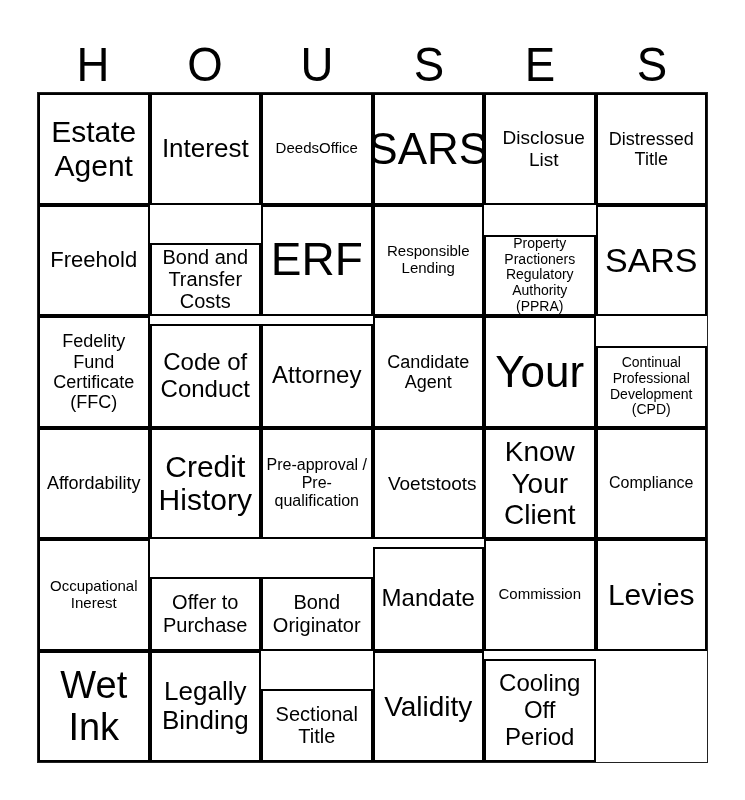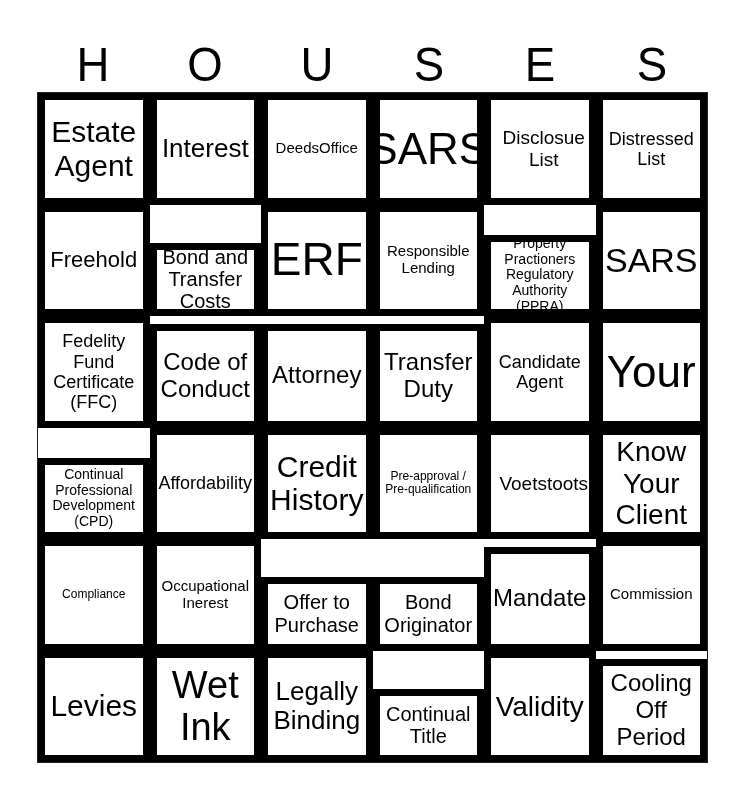--- a/index.html
+++ b/index.html
@@ -5,27 +5,27 @@
   html, body { margin: 0; padding: 0; background: #ffffff; }
   body { width: 745px; height: 800px; position: relative; overflow: hidden;
          font-family: "Liberation Sans", sans-serif; color: #000; }
   .header { position: absolute; left: 37px; top: 38px; width: 671px; height: 54px;
             display: grid; grid-template-columns: repeat(6, 1fr); }
   .hletter { display: flex; align-items: center; justify-content: center;
              font-size: 48px; line-height: 1; transform: scaleX(0.95); }
   .board { position: absolute; left: 37px; top: 92px; width: 671px; height: 671px;
            display: grid; grid-template-columns: repeat(6, 1fr); grid-template-rows: repeat(6, 1fr);
            border: 1px solid #222; box-sizing: border-box; }
-  .cell { border: 7px solid #000000; box-sizing: border-box; display: flex;
+  .cell { border: 2px solid #000000; box-sizing: border-box; display: flex;
           align-items: center; justify-content: center; text-align: center;
           padding: 2px; overflow: hidden; }
   .cell span { display: block; line-height: 1.12; }
   .s14 { font-size: 14px; line-height: 1.4 !important; margin-top: 30px; }
   .s15 { font-size: 15px; }
-  .s16 { font-size: 12px; }
+  .s16 { font-size: 16px; }
   .s18 { font-size: 18px; }
   .s19 { font-size: 19px; padding-left: 10px; }
   .s20 { font-size: 20px; margin-top: 38px; }
   .s22 { font-size: 22px; }
   .s24 { font-size: 24px; margin-top: 8px; }
   .s26 { font-size: 26px; }
   .s28 { font-size: 28px; }
   .s30 { font-size: 30px; }
   .s34 { font-size: 34px; }
   .s38 { font-size: 38px; }
@@ -55,21 +55,21 @@
   <div class="cell s15">
       <span>DeedsOffice</span>
     </div>
   <div class="cell s44">
       <span>SARS</span>
     </div>
   <div class="cell s19">
       <span>Disclosue List</span>
     </div>
   <div class="cell s18">
-      <span>Distressed List</span>
+      <span>Distressed Title</span>
     </div>
 
   <div class="cell s22">
       <span>Freehold</span>
     </div>
   <div class="cell s20">
       <span>Bond and Transfer Costs</span>
     </div>
   <div class="cell s46">
       <span>ERF</span>
@@ -85,23 +85,20 @@
     </div>
 
   <div class="cell s18">
       <span>Fedelity Fund Certificate (FFC)</span>
     </div>
   <div class="cell s24">
       <span>Code of Conduct</span>
     </div>
   <div class="cell s24">
       <span>Attorney</span>
-    </div>
-  <div class="cell s24">
-      <span>Transfer Duty</span>
     </div>
   <div class="cell s18">
       <span>Candidate Agent</span>
     </div>
   <div class="cell s44">
       <span>Your</span>
     </div>
 
   <div class="cell s14">
       <span>Continual Professional Development (CPD)</span>
@@ -144,21 +141,21 @@
   <div class="cell s30">
       <span>Levies</span>
     </div>
   <div class="cell s38">
       <span>Wet Ink</span>
     </div>
   <div class="cell s26">
       <span>Legally Binding</span>
     </div>
   <div class="cell s20">
-      <span>Continual Title</span>
+      <span>Sectional Title</span>
     </div>
   <div class="cell s28">
       <span>Validity</span>
     </div>
   <div class="cell s24">
       <span>Cooling Off Period</span>
     </div>
 </div>
 
 </body></html>

